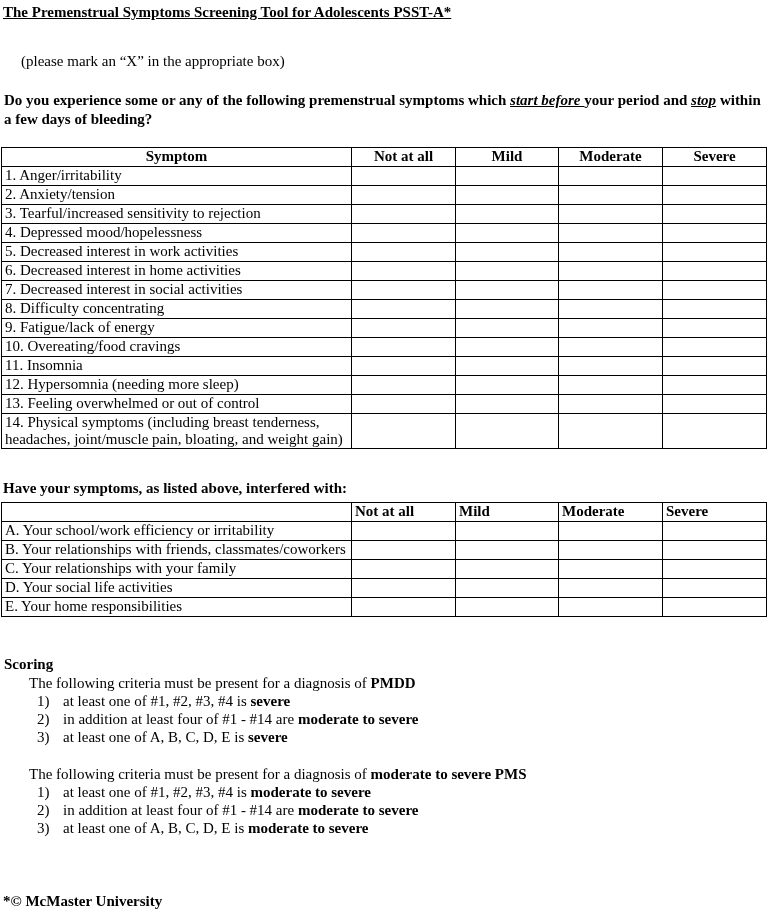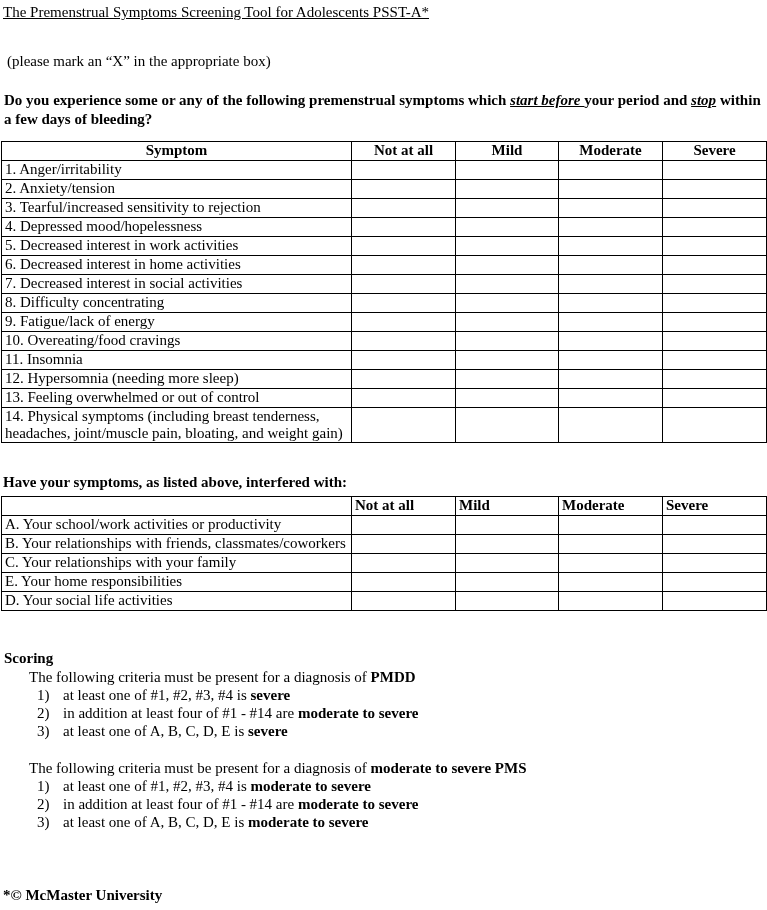--- a/index.html
+++ b/index.html
@@ -11,33 +11,33 @@
     font-size: 15px;
   }
   .page {
     width: 765px;
     min-height: 910px;
     padding: 3px 1px 6px 1px;
     box-sizing: border-box;
     background: #ffffff;
   }
   .title {
-    font-weight: normal;
+    font-weight: bold;
     text-decoration: underline;
     font-size: 15px;
     line-height: 18px;
     margin-left: 2px;
   }
   .instruction {
     margin-top: 31px;
-    margin-left: 6px;
+    margin-left: 20px;
     line-height: 18px;
   }
   .question {
-    margin: 21px 0 12px 3px;
+    margin: 21px 0 18px 3px;
     font-weight: bold;
     line-height: 19px;
   }
   .question .em {
     font-style: italic;
     text-decoration: underline;
   }
   table.grid {
     border-collapse: collapse;
     table-layout: fixed;
@@ -241,49 +241,49 @@
       <tr>
         <th class="blank"></th>
         <th class="left">Not at all</th>
         <th class="left">Mild</th>
         <th class="left">Moderate</th>
         <th class="left">Severe</th>
       </tr>
     </thead>
     <tbody>
       <tr>
-        <td>A. Your school/work activities or productivity</td>
+        <td>A. Your school/work efficiency or irritability</td>
         <td></td>
         <td></td>
         <td></td>
         <td></td>
       </tr>
       <tr>
         <td>B. Your relationships with friends, classmates/coworkers</td>
         <td></td>
         <td></td>
         <td></td>
         <td></td>
       </tr>
       <tr>
         <td>C. Your relationships with your family</td>
         <td></td>
         <td></td>
         <td></td>
         <td></td>
       </tr>
       <tr>
+        <td>D. Your social life activities</td>
+        <td></td>
+        <td></td>
+        <td></td>
+        <td></td>
+      </tr>
+      <tr>
         <td>E. Your home responsibilities</td>
-        <td></td>
-        <td></td>
-        <td></td>
-        <td></td>
-      </tr>
-      <tr>
-        <td>D. Your social life activities</td>
         <td></td>
         <td></td>
         <td></td>
         <td></td>
       </tr>
     </tbody>
   </table>
 
   <div class="scoring">
     <div class="scoring-heading">Scoring</div>

